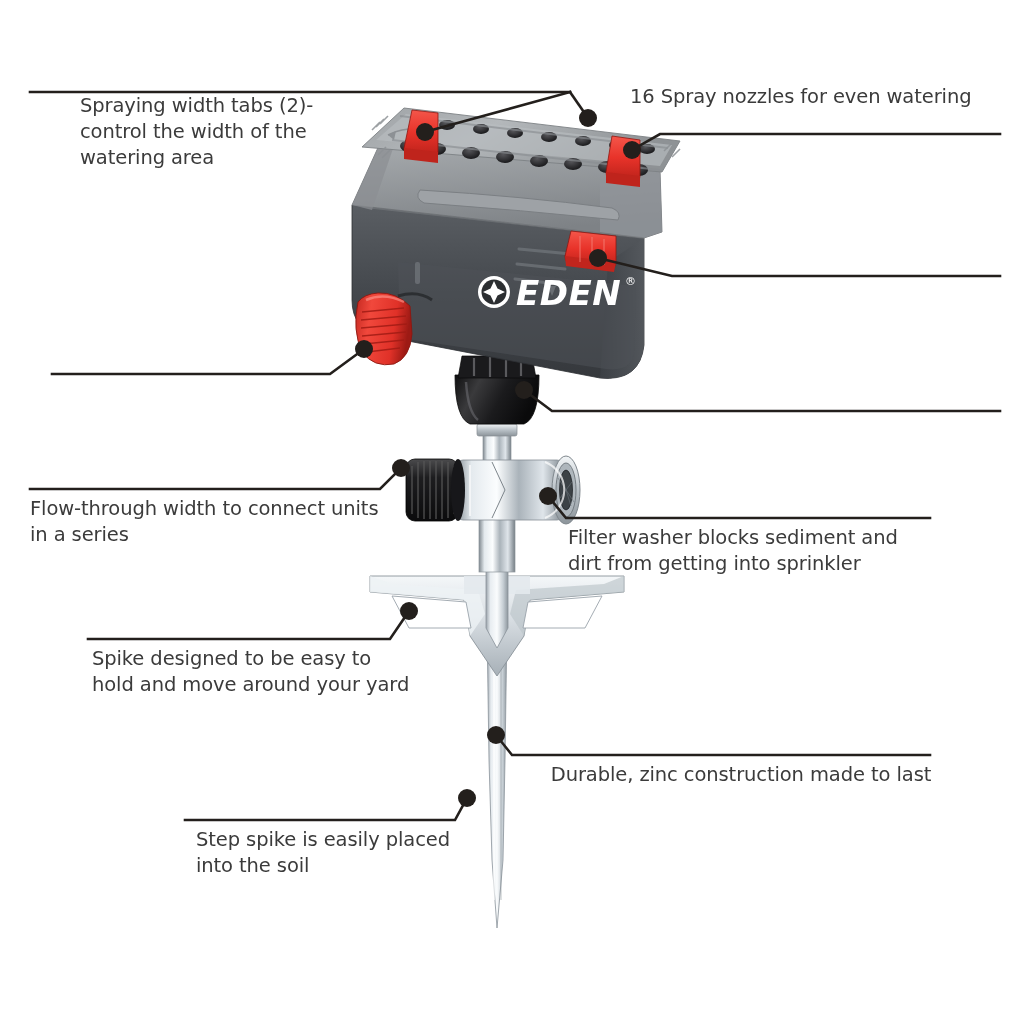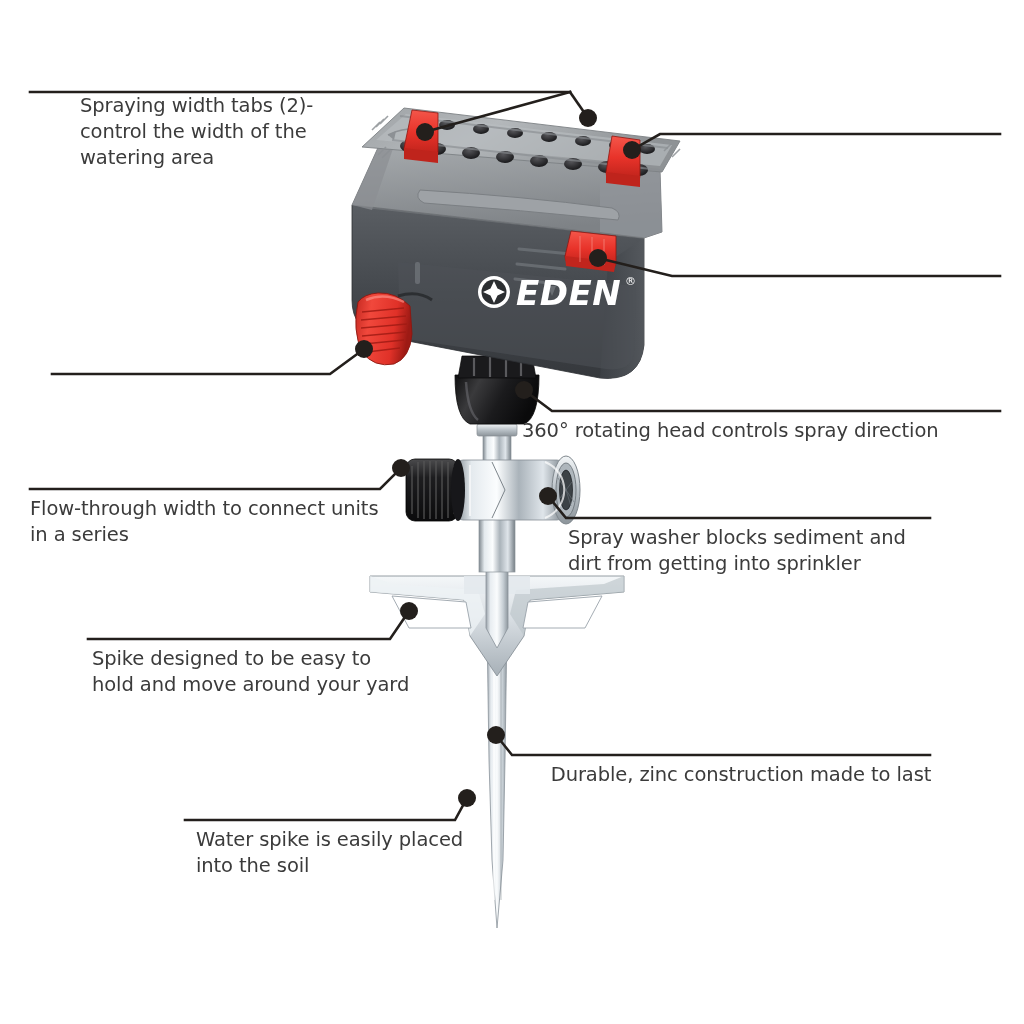--- a/index.html
+++ b/index.html
@@ -346,32 +346,32 @@
       <circle cx="409" cy="611" r="9"></circle>
       <circle cx="496" cy="735" r="9"></circle>
       <circle cx="467" cy="798" r="9"></circle>
     </g>
   </svg>
 
   <div class="callout co-left" style="left:80px; top:85px; width:290px;margin-top:8px;">Spraying width tabs (2)-
 control the width of the
 watering area</div>
 
-
-
-
-  <div class="callout co-right" style="left:522px; top:418px; width:490px;">360° rotating head controls spray direction</div>
+  <div class="callout co-right" style="left:630px; top:84px; width:380px;">16 Spray nozzles for even watering</div>
+
+
+
 
   <div class="callout co-left" style="left:30px; top:496px; width:400px;">Flow-through width to connect units
 in a series</div>
 
-  <div class="callout co-right" style="left:568px; top:525px; width:400px;">Spray washer blocks sediment and
+  <div class="callout co-right" style="left:568px; top:525px; width:400px;">Filter washer blocks sediment and
 dirt from getting into sprinkler</div>
 
   <div class="callout co-left" style="left:92px; top:646px; width:360px;">Spike designed to be easy to
 hold and move around your yard</div>
 
   <div class="callout co-right" style="left:516px; top:762px; width:450px;text-align:center;">Durable, zinc construction made to last</div>
 
-  <div class="callout co-left" style="left:196px; top:827px; width:330px;">Water spike is easily placed
+  <div class="callout co-left" style="left:196px; top:827px; width:330px;">Step spike is easily placed
 into the soil</div>
 
 </div>
 
 </body></html>

